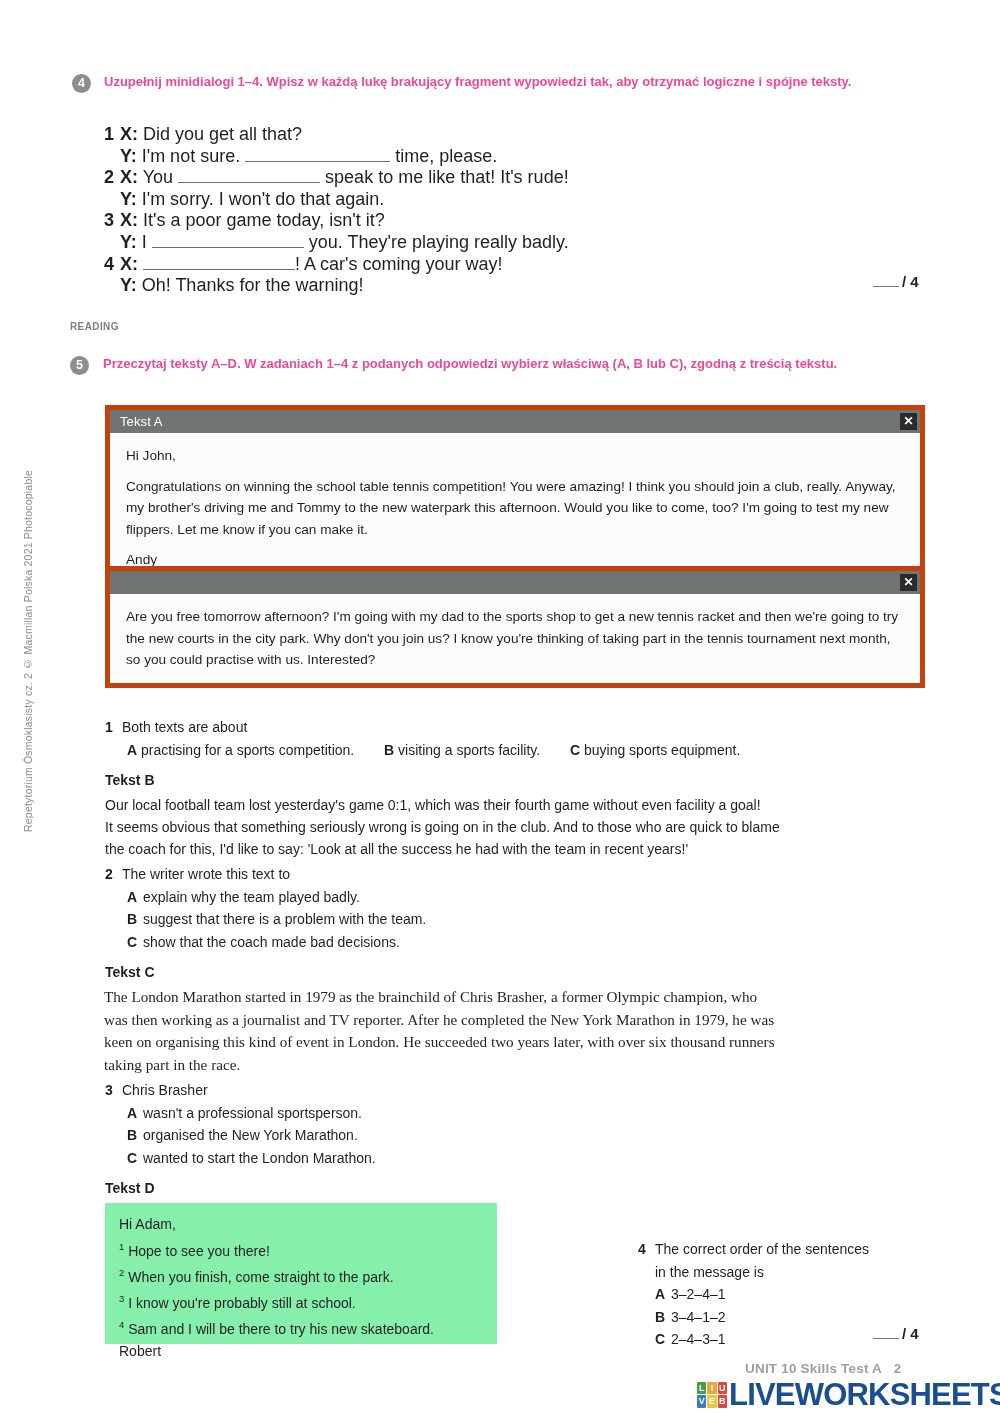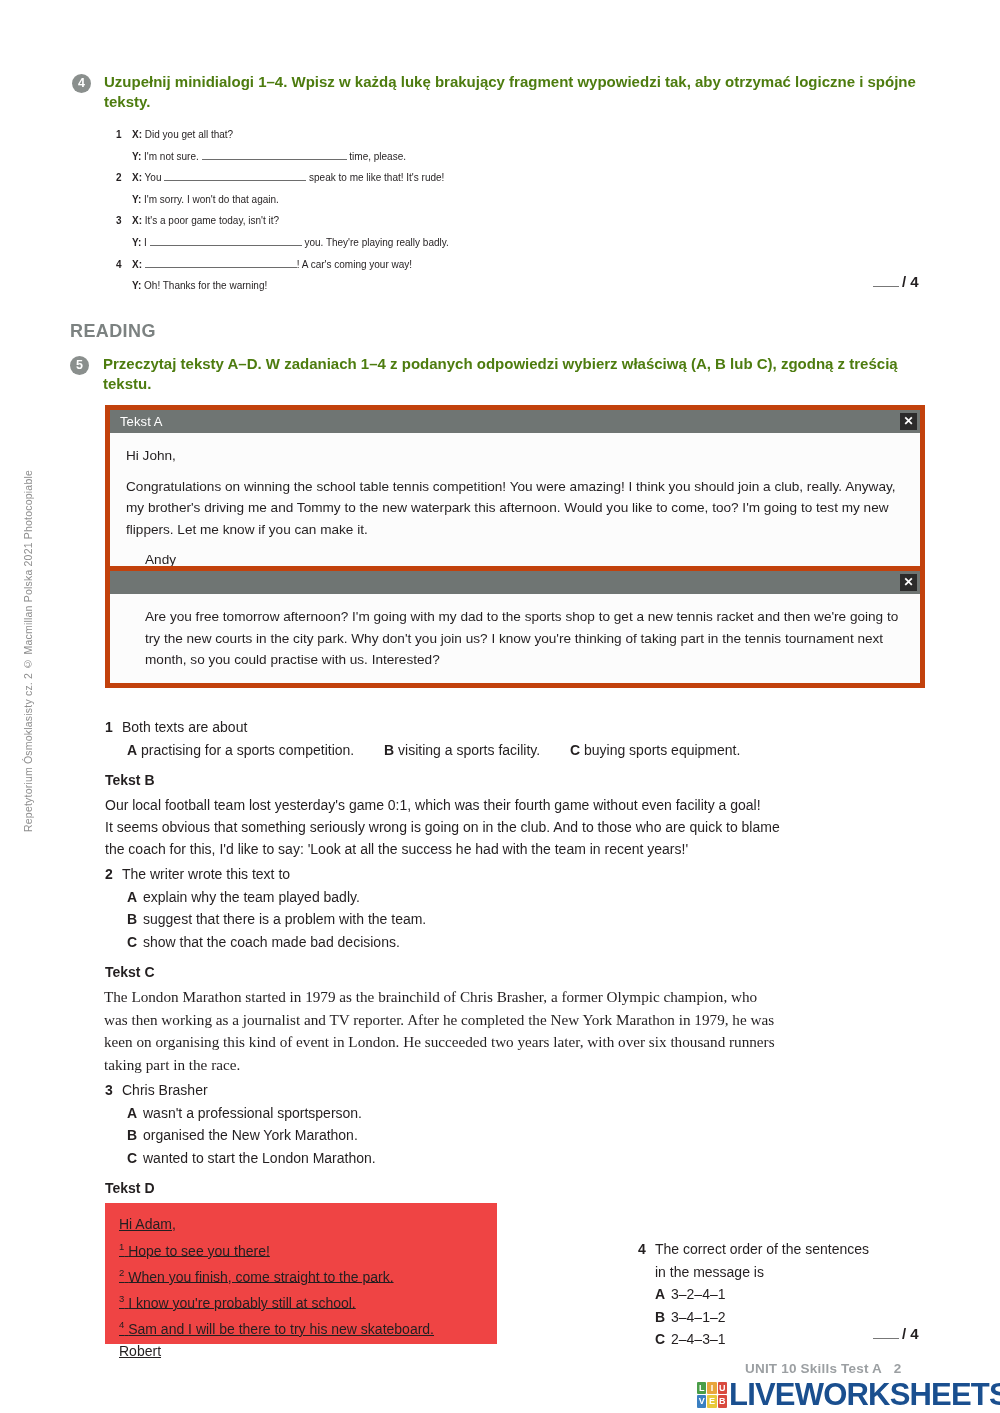--- a/index.html
+++ b/index.html
@@ -43,32 +43,32 @@
     background: #8a8f8d;
     color: #ffffff;
     font-size: 12.5px;
     font-weight: bold;
     line-height: 19px;
     text-align: center;
     font-family: "Liberation Sans", sans-serif;
   }
 
   .ex-instr {
-    font-size: 15px;
+    font-size: 13px;
     font-weight: bold;
     line-height: 20px;
-    color: #4d7c0f;
+    color: #ec4899;
   }
 
   
   .dialog-list {
     position: absolute;
-    left: 116px;
+    left: 104px;
     top: 124px;
-    font-size: 10px;
+    font-size: 18px;
     line-height: 21.6px;
   }
   .dlg-item { position: relative; }
   .dlg-row { white-space: nowrap; }
   .dlg-idx {
     display: inline-block;
     width: 16px;
     font-weight: bold;
     text-align: left;
   }
@@ -96,21 +96,21 @@
     display: inline-block;
     width: 26px;
     border-bottom: 1px solid #777;
     height: 11px;
     margin-right: 3px;
   }
 
   
   .section-head {
     position: absolute;
-    font-size: 18px;
+    font-size: 10px;
     font-weight: bold;
     color: #7c8281;
     letter-spacing: 0.4px;
   }
 
   
   .msgwin {
     position: absolute;
     border: 5px solid #c2410c;
     box-sizing: border-box;
@@ -145,21 +145,21 @@
     cursor: pointer;
   }
   .msgwin-body {
     padding: 12px 14px 12px 16px;
     font-size: 13.6px;
     line-height: 21.5px;
     color: #231f20;
     background: #fcfcfc;
   }
   .msgwin-body p { margin: 0 0 9px 0; }
-  .msgwin-body p:last-child { margin-bottom: 0; margin-left: 19px; }
+  .msgwin-body p:last-child { margin-bottom: 0; }
 
   
   .tekst-label {
     position: absolute;
     font-size: 14px;
     font-weight: bold;
     color: #231f20;
   }
   .para-sans {
     position: absolute;
@@ -182,26 +182,25 @@
   .q-num { font-weight: bold; display: inline-block; width: 17px; }
   .q-opts-inline { white-space: nowrap; }
   .q-opt-letter { font-weight: bold; }
   .opt-row { white-space: nowrap; padding-left: 22px; }
   .opt-row .q-opt-letter { display: inline-block; width: 16px; }
   .inline-opt { display: inline-block; }
 
   
   .greybox {
     position: absolute;
-    background: #ef4444;
+    background: #86efac;
     font-size: 14px;
     line-height: 22.5px;
     padding: 10px 16px 12px 14px;
     box-sizing: border-box;
-    text-decoration: underline;
   }
   .greybox div { white-space: nowrap; }
   .sup { font-size: 9.5px; vertical-align: super; }
 
   
   .footer-unit {
     position: absolute;
     font-size: 13.5px;
     font-weight: bold;
     color: #9b9fa2;

